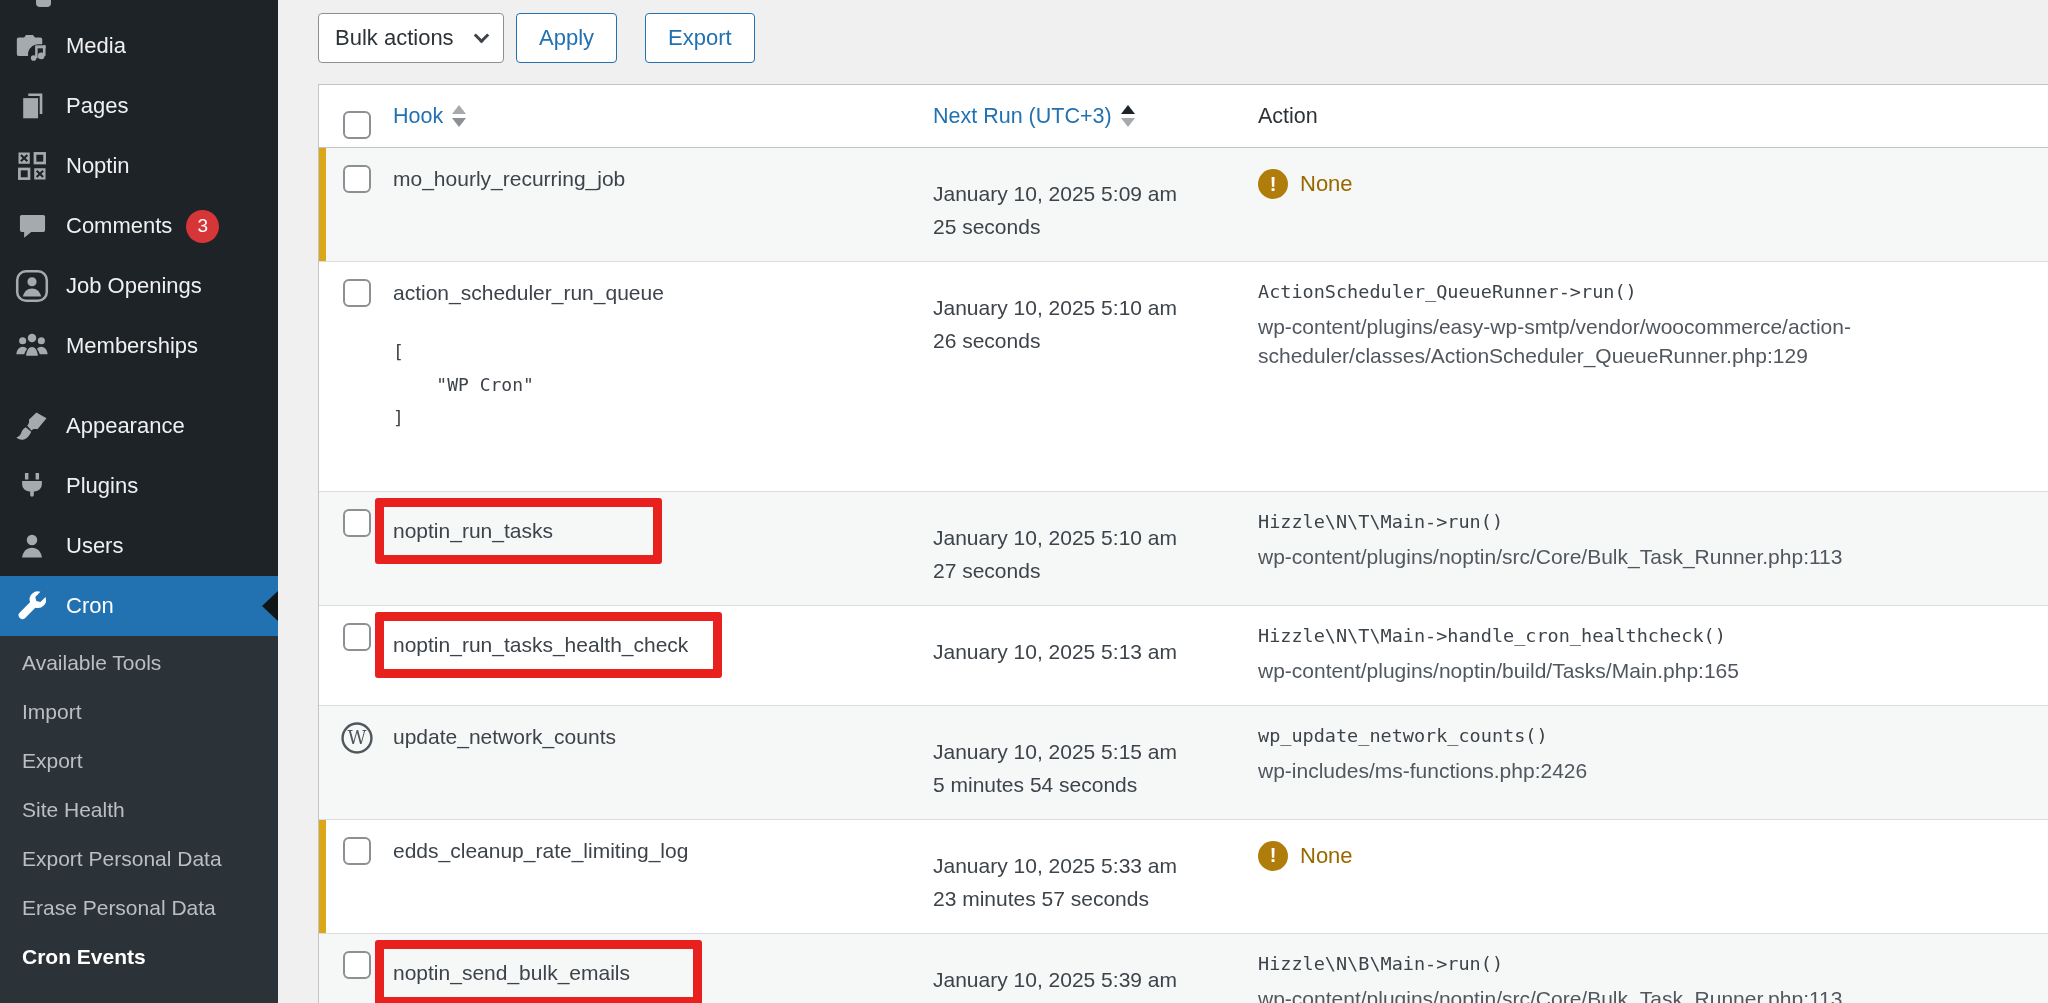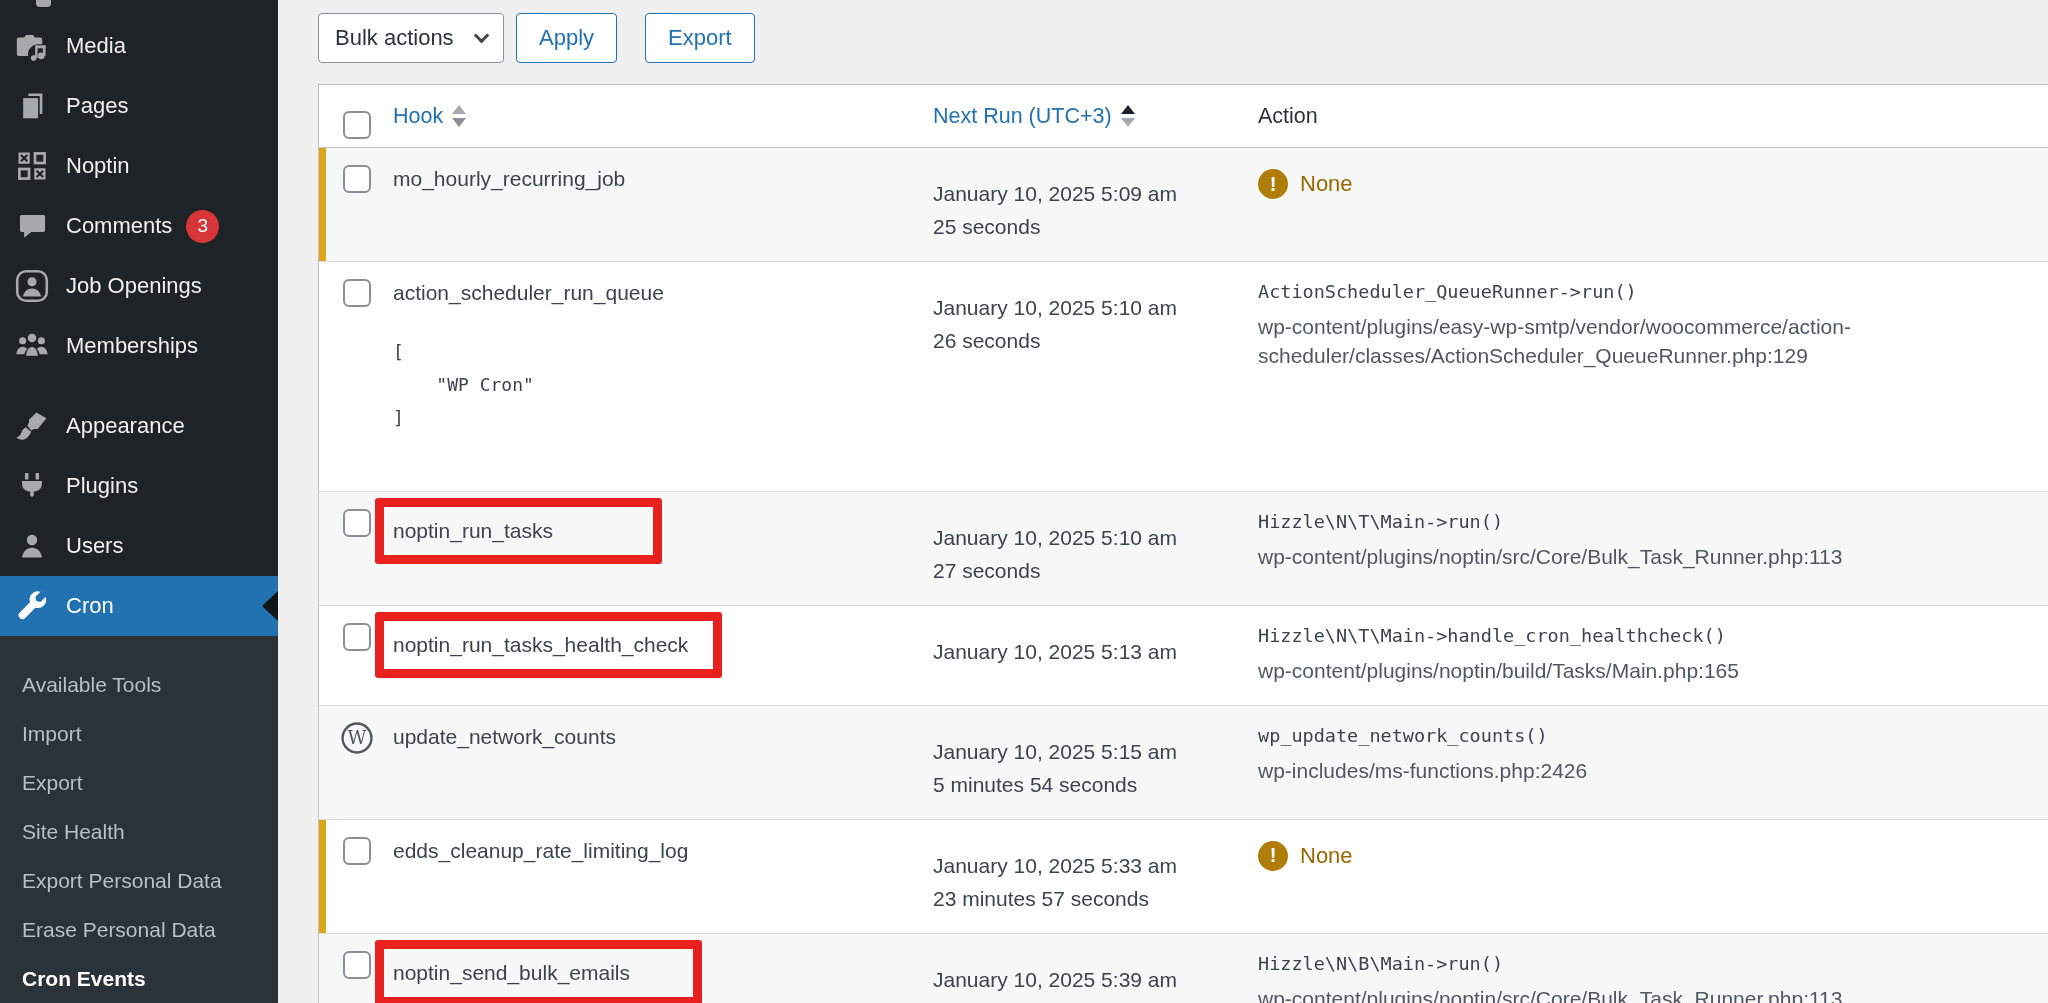--- a/index.html
+++ b/index.html
@@ -18,21 +18,21 @@
   .mi { height:60px; display:flex; align-items:center; padding-left:15px; color:#f0f0f1; font-size:22px; cursor:pointer; position:relative; }
   .mi .ic { width:34px; height:34px; margin-right:17px; color:#a7aaad; display:flex; align-items:center; justify-content:center; flex:none; }
   .mi .ic svg { display:block; }
   .mi.active { background:#2271b1; color:#fff; }
   .mi.active .ic { color:#fff; }
   .arrow { position:absolute; right:0; top:50%; transform:translateY(-50%); width:0; height:0;
            border-top:15px solid transparent; border-bottom:15px solid transparent; border-right:16px solid #101517; }
   .badge { margin-left:14px; min-width:33px; height:33px; border-radius:17px; background:#d63638; color:#fff;
            font-size:19px; display:flex; align-items:center; justify-content:center; padding:0 5px; }
   .sep { height:20px; }
-  .submenu { position:absolute; top:636px; left:0; right:0; bottom:0; background:#2c3338; padding-top:24px; }
+  .submenu { position:absolute; top:636px; left:0; right:0; bottom:0; background:#2c3338; padding-top:2px; }
   .smi { height:49px; display:flex; align-items:center; padding-left:22px; color:#b9bfc4; font-size:21px; cursor:pointer; }
   .smi.current { color:#fff; font-weight:bold; }
 
   
   .main { position:absolute; left:278px; top:0; right:0; height:1003px; overflow:hidden; }
   .toolbar { display:flex; align-items:center; padding:13px 0 0 40px; }
   .select { width:186px; height:50px; background:#fff; border:1px solid #8c8f94; border-radius:4px;
             display:flex; align-items:center; justify-content:space-between; padding:0 16px;
             font-size:22px; color:#2c3338; cursor:pointer; }
   .chev { width:11px; height:11px; border-right:3px solid #3c434a; border-bottom:3px solid #3c434a;

